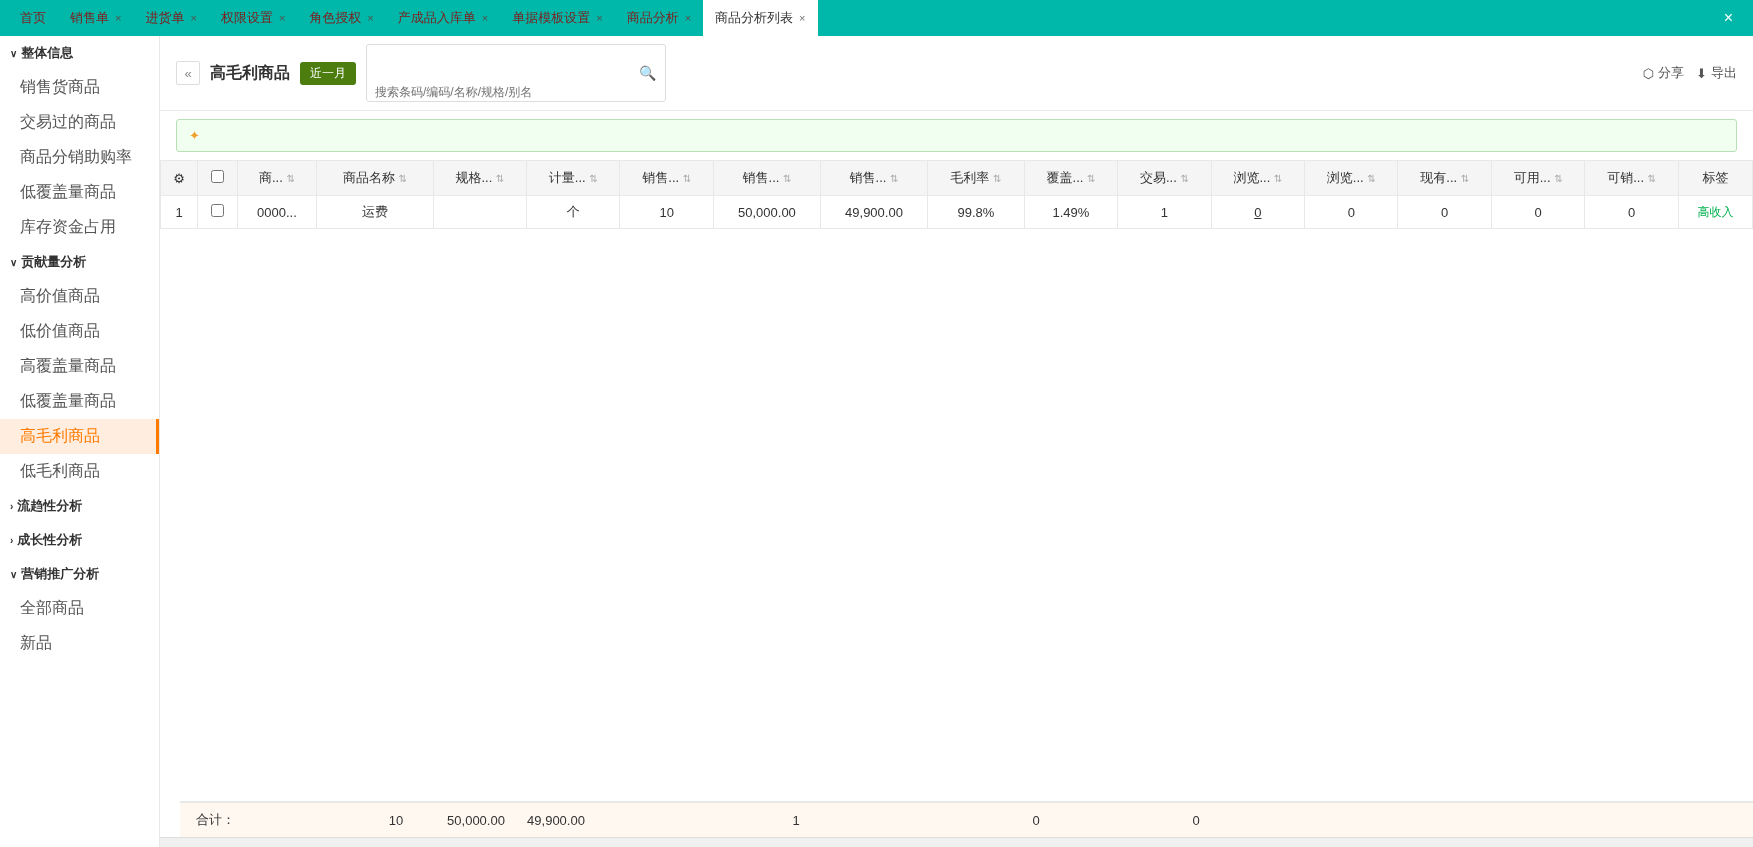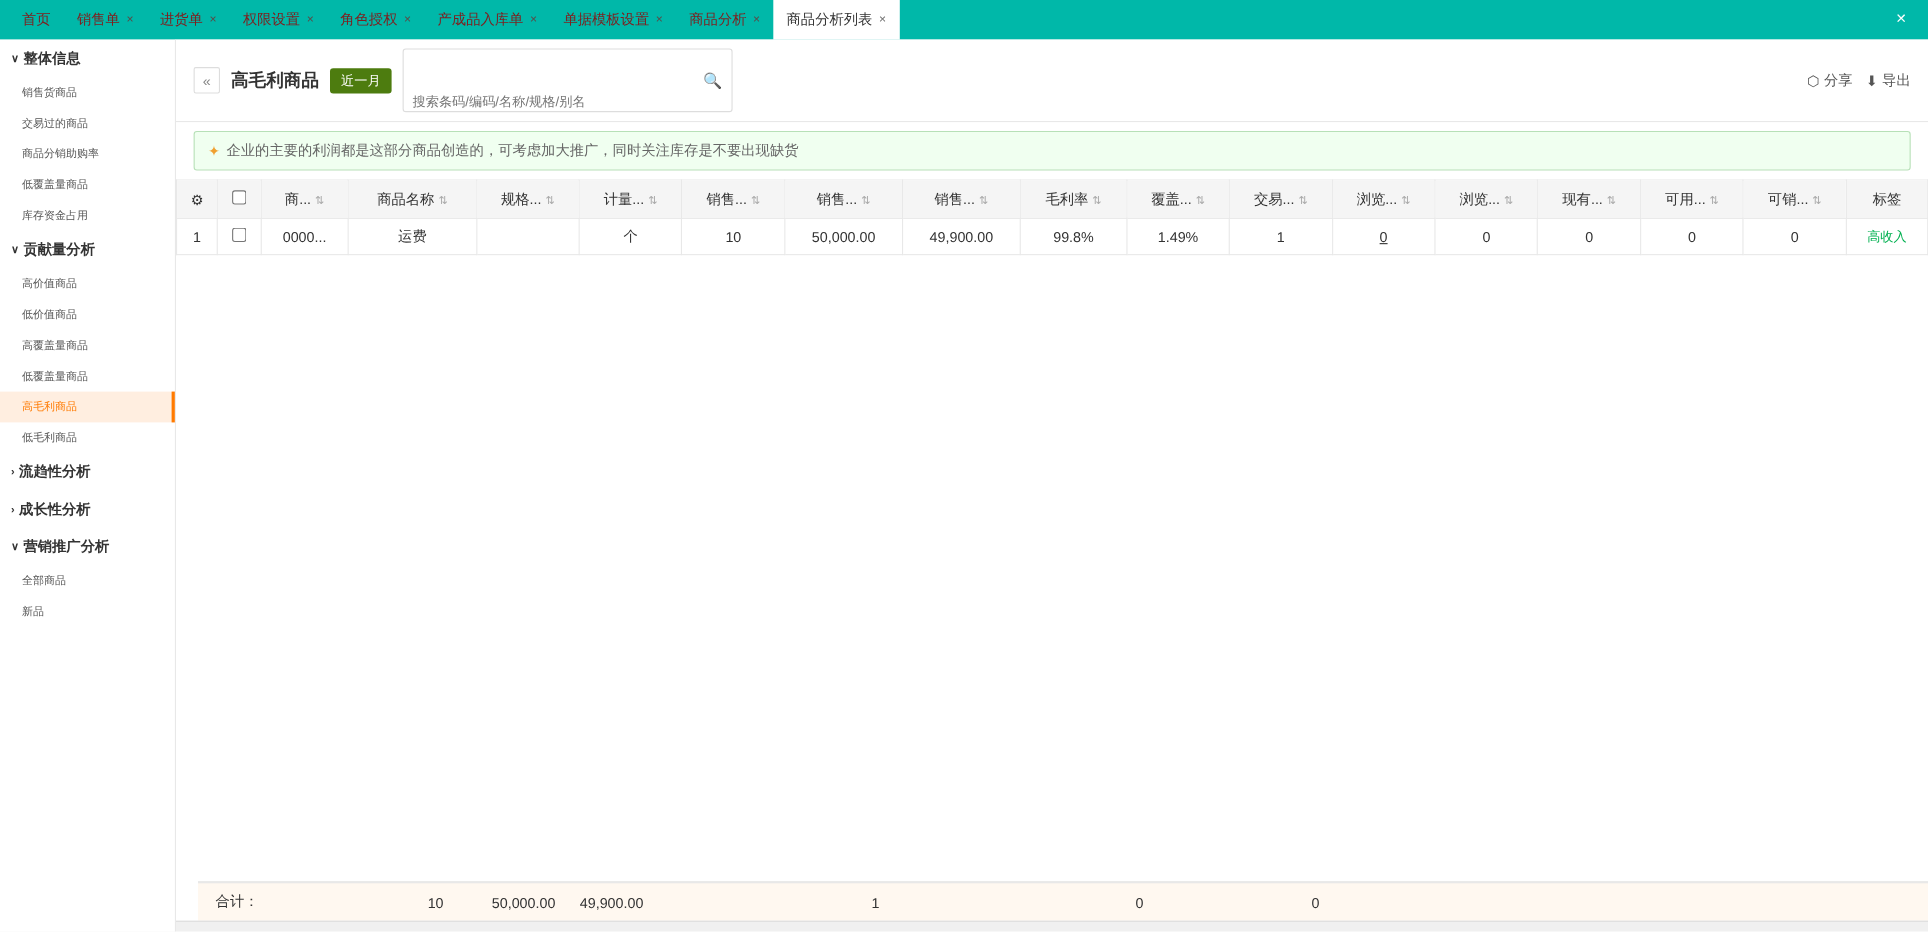--- a/index.html
+++ b/index.html
@@ -65,21 +65,21 @@
       font-size: 13px;
     }
     .sidebar-section-header .arrow {
       margin-right: 4px;
       font-size: 10px;
     }
     .sidebar-item {
       padding: 7px 10px 7px 20px;
       color: #555;
       cursor: pointer;
-      font-size: 10px;
+      font-size: 16px;
     }
     .sidebar-item.active {
       background: #ffeee0;
       color: #ff7a00;
       border-right: 3px solid #ff7a00;
     }
 
     
     .content {
       flex: 1;
@@ -315,21 +315,20 @@
         </div>
         <div class="action-btn">
           <span>⬇</span>
           <span>导出</span>
         </div>
       </div>
     </div>
 
     <div class="info-banner">
       <span class="star-icon">✦</span>
-      <span>企业的主要的利润都是这部分商品创造的，可考虑加大推广，同时关注库存是不要出现缺货</span>
     </div>
 
     <div class="table-container">
       <table>
         <thead id="table-head">
             <tr>
               <th>⚙</th>
               <th><input type="checkbox" style=""></th>
               <th>商... <span class="sort-icon">⇅</span></th>
               <th>商品名称 <span class="sort-icon">⇅</span></th>

